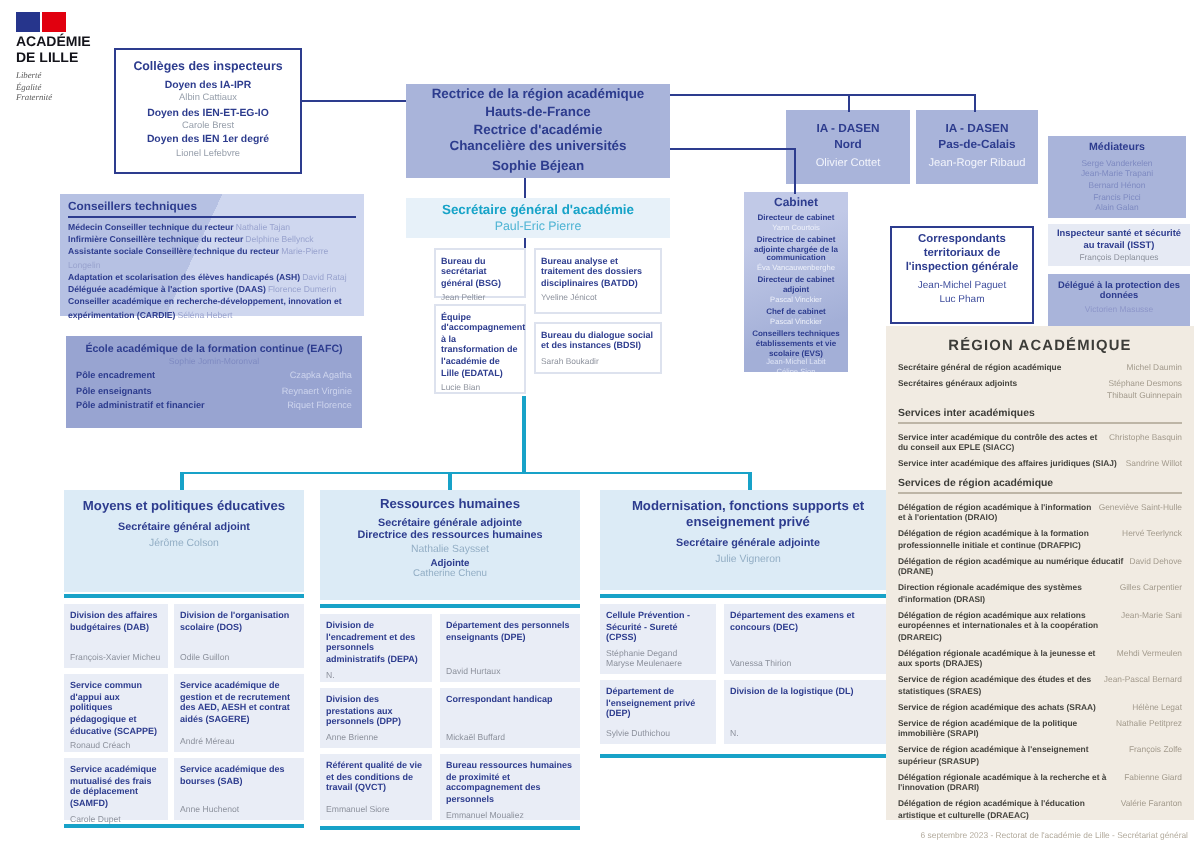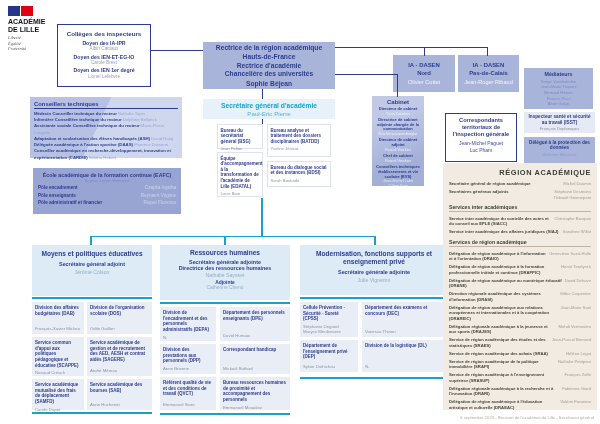--- a/index.html
+++ b/index.html
@@ -67,21 +67,21 @@
   .hdr-role{font-size:5.4px;font-weight:bold;line-height:1.2;}
   .hdr-name{font-size:5.2px;color:#93aec5;margin-top:1.5px;}
   .hdr-role2{font-size:4.9px;font-weight:bold;margin-top:1.5px;}
   .hdr-name2{font-size:4.9px;color:#93aec5;margin-top:0.5px;}
   
   .sub{background:#e9edf6;padding:3px;display:flex;flex-direction:column;justify-content:space-between;}
   .sub-title{font-size:4.5px;font-weight:bold;line-height:1.25;}
   .sub-name{font-size:4.3px;color:#8d929d;margin-top:2px;line-height:1.25;}
   
   .region{background:#f1ebe2;padding:5px 6px;color:#45443f;}
-  .rg-title{font-size:7.4px;font-weight:bold;color:#3c3c38;text-align:right;letter-spacing:0.6px;margin-bottom:4px;}
+  .rg-title{font-size:7.4px;font-weight:bold;color:#3c3c38;text-align:center;letter-spacing:0.6px;margin-bottom:4px;}
   .rg-row{display:flex;justify-content:space-between;gap:3px;margin-bottom:2.6px;}
   .rg-label{font-size:4.2px;font-weight:bold;line-height:1.3;flex:1;}
   .rg-name{font-size:4.2px;color:#a39b8d;text-align:right;line-height:1.3;max-width:38%;}
   .rg-sub{font-size:5.2px;font-weight:bold;color:#3c3c38;border-bottom:0.8px solid #bdb5a6;padding-bottom:1.5px;margin:4px 0 3.5px;}
   .footer{font-size:4.2px;color:#b3ab9d;text-align:right;}
   
   .ln-navy{background:#2d3c8e;}
   .ln-teal{background:#18a2c8;}
 </style>
 </head>

